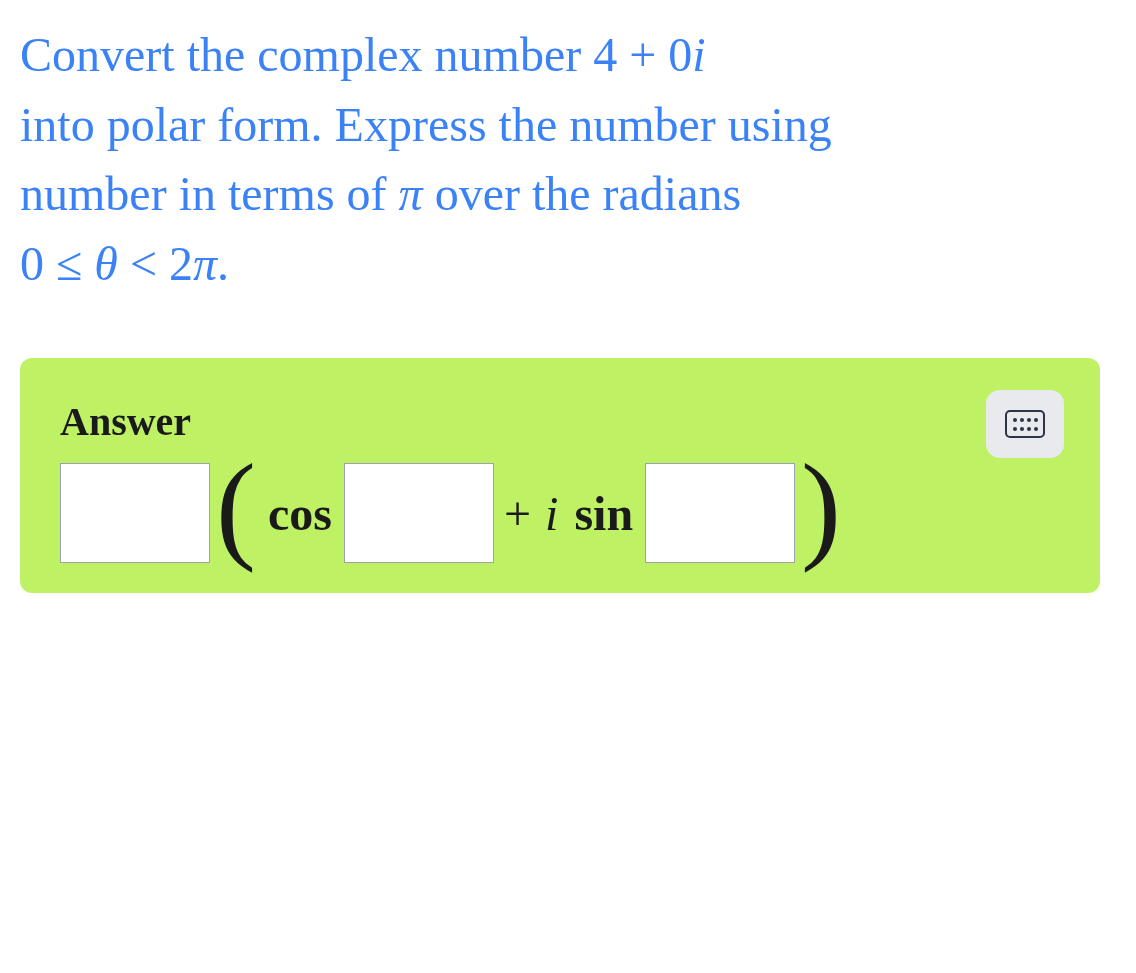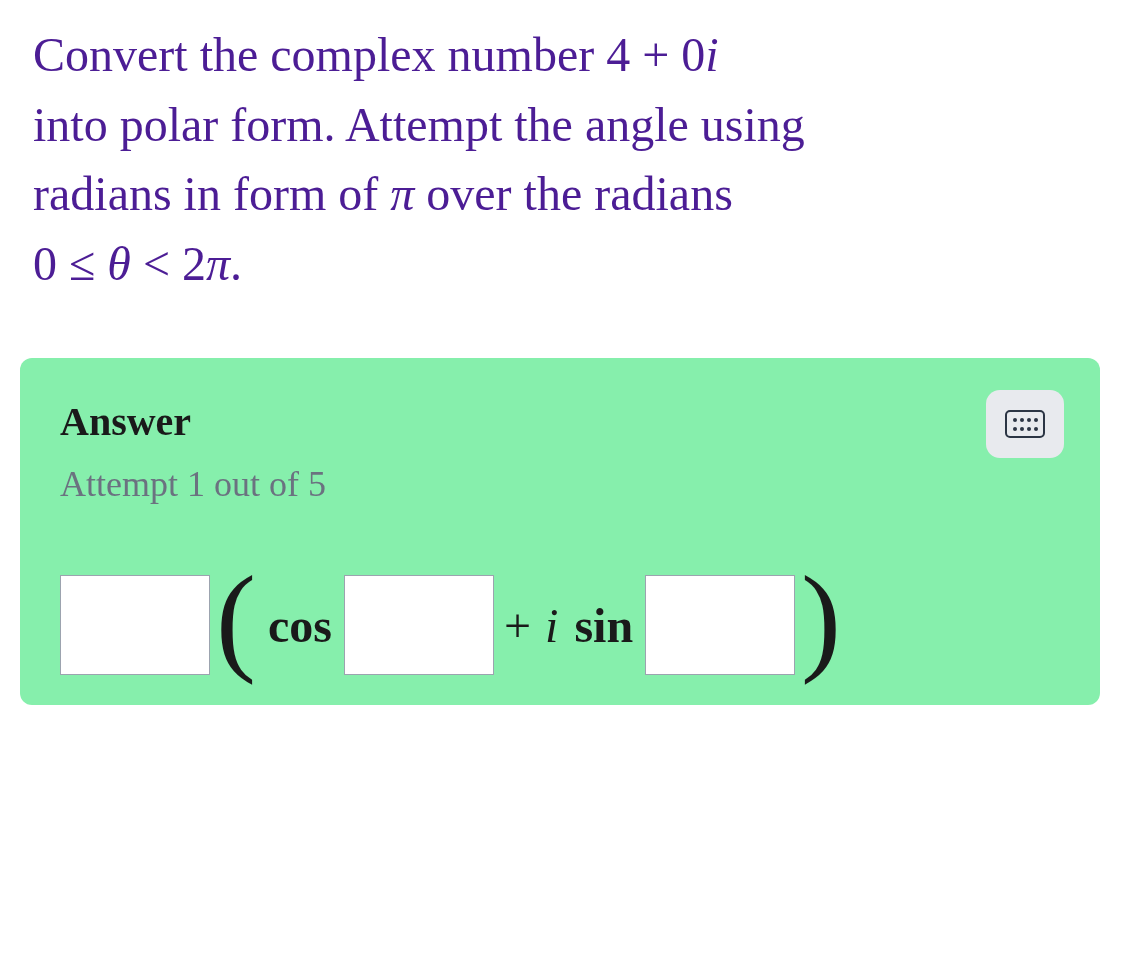--- a/index.html
+++ b/index.html
@@ -10,31 +10,30 @@
   body {
     font-family: Georgia, 'Times New Roman', serif;
     background: #ffffff;
     width: 1136px;
     height: 973px;
     padding: 20px 0 0 20px;
   }
   .question {
     font-size: 48px;
     line-height: 1.45;
-    color: #4c1d95;
+    color: #3b82f6;
     margin-bottom: 60px;
     max-width: 1100px;
-    margin-left: 13px;
   }
   .math-i {
     font-style: italic;
     font-family: 'Times New Roman', serif;
   }
   .answer-panel {
-    background: #86efac;
+    background: #bef264;
     border-radius: 12px;
     padding: 40px 40px 30px 40px;
     position: relative;
     max-width: 1080px;
   }
   .answer-title {
     font-size: 40px;
     font-weight: bold;
     color: #1a1a1a;
     margin-bottom: 18px;
@@ -108,28 +107,27 @@
   .plus-i {
     font-size: 48px;
     margin: 0 4px;
   }
 </style>
 </head>
 <body>
 
 <div class="question">
   <span>Convert the complex number </span><span>4 + 0</span><span class="math-i">i</span><br>
-  <span>into polar form. Attempt the angle using</span><br>
-  <span>radians in form of </span><span class="math-i">π</span><span> over the radians</span><br>
+  <span>into polar form. Express the number using</span><br>
+  <span>number in terms of </span><span class="math-i">π</span><span> over the radians</span><br>
   <span>0 ≤ </span><span class="math-i">θ</span><span> &lt; 2</span><span class="math-i">π</span><span>.</span>
 </div>
 
 <div class="answer-panel">
   <div class="answer-title">Answer</div>
-  <div class="attempt-text">Attempt 1 out of 5</div>
 
   <div class="keypad-button">
     <div class="keypad-icon-box">
       <div class="keypad-dot"></div>
         <div class="keypad-dot"></div>
         <div class="keypad-dot"></div>
         <div class="keypad-dot"></div>
       <div class="keypad-dot"></div>
         <div class="keypad-dot"></div>
         <div class="keypad-dot"></div>

